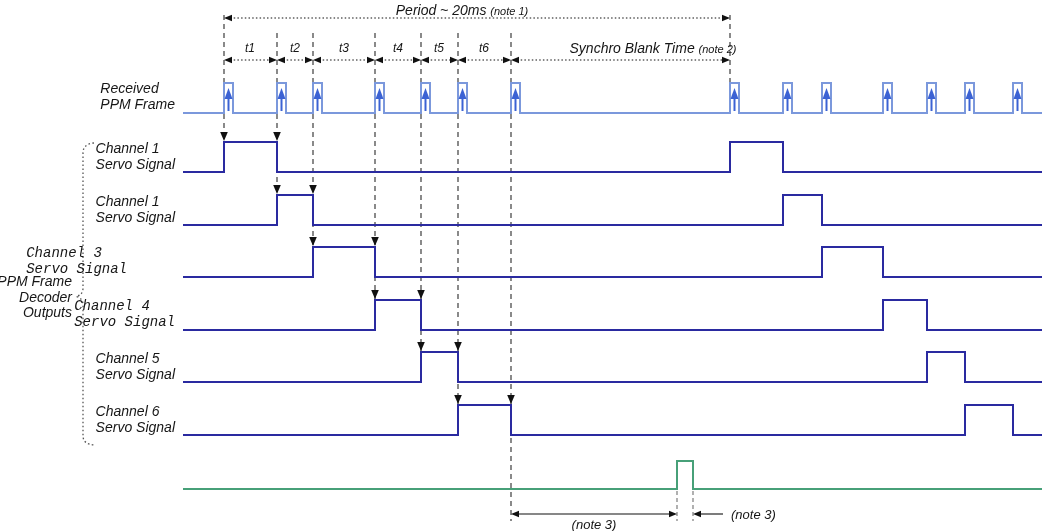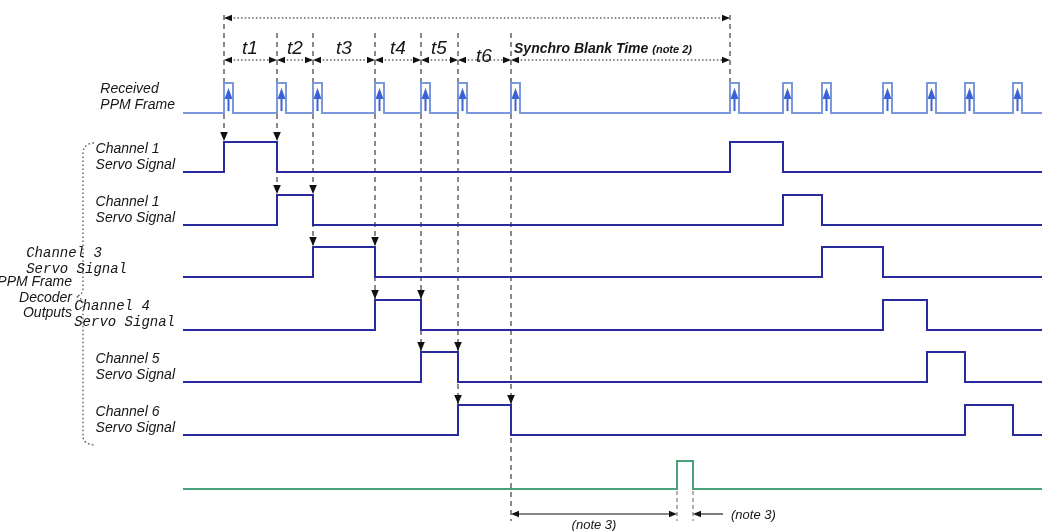--- a/index.html
+++ b/index.html
@@ -2,21 +2,21 @@
 <html><head>
 <meta charset="utf-8">
 <style>
   html,body{margin:0;padding:0;background:#ffffff;}
   #stage{position:relative;width:1042px;height:531px;background:#ffffff;overflow:hidden;
          font-family:"Liberation Sans","DejaVu Sans",sans-serif;color:#161616;}
   svg{position:absolute;left:0;top:0;}
   .lbl{position:absolute;font-style:italic;line-height:16px;white-space:nowrap;}
   .sig-lbl{font-size:14px;}
   .dim-lbl{font-size:14px;text-align:center;}
-  .t-lbl{font-size:19px;text-align:center;width:44px;margin-left:-22px;}
+  .t-lbl{font-size:12px;text-align:center;width:44px;margin-left:-22px;}
   .note{font-size:11px;}
   .note-lbl{font-size:13px;}
   .brace-lbl{font-size:14px;text-align:right;line-height:15.5px;}
   .center-anchor{transform:translateX(-50%);}
 </style>
 </head>
 <body>
 
 <div id="stage">
 
@@ -104,29 +104,33 @@
       <path d="M 1013.5 99 L 1021.5 99 L 1017.5 88 Z" fill="#3b62d4"></path>
       <path d="M 183 172 L 224 172 L 224 142 L 277 142 L 277 172 L 730 172 L 730 142 L 783 142 L 783 172 L 1042 172" fill="none" stroke="#2a2aa0" stroke-width="2"></path>
       <path d="M 183 225 L 277 225 L 277 195 L 313 195 L 313 225 L 783 225 L 783 195 L 822 195 L 822 225 L 1042 225" fill="none" stroke="#2a2aa0" stroke-width="2"></path>
       <path d="M 183 277 L 313 277 L 313 247 L 375 247 L 375 277 L 822 277 L 822 247 L 883 247 L 883 277 L 1042 277" fill="none" stroke="#2a2aa0" stroke-width="2"></path>
       <path d="M 183 330 L 375 330 L 375 300 L 421 300 L 421 330 L 883 330 L 883 300 L 927 300 L 927 330 L 1042 330" fill="none" stroke="#2a2aa0" stroke-width="2"></path>
       <path d="M 183 382 L 421 382 L 421 352 L 458 352 L 458 382 L 927 382 L 927 352 L 965 352 L 965 382 L 1042 382" fill="none" stroke="#2a2aa0" stroke-width="2"></path>
       <path d="M 183 435 L 458 435 L 458 405 L 511 405 L 511 435 L 965 435 L 965 405 L 1013 405 L 1013 435 L 1042 435" fill="none" stroke="#2a2aa0" stroke-width="2"></path>
       <path d="M 183 489 L 677 489 L 677 461 L 693 461 L 693 489 L 1042 489" fill="none" stroke="#47a078" stroke-width="2"></path>
     </svg>
 
+  <div class="lbl dim-lbl center-anchor" style="left:462px;top:2px;">
+    <span>Period ~ 20ms</span>
+    <span class="note">(note 1)</span>
+  </div>
 
   <div class="lbl t-lbl" style="left:250px;top:40px;">t1</div>
   <div class="lbl t-lbl" style="left:295px;top:40px;">t2</div>
   <div class="lbl t-lbl" style="left:344px;top:40px;">t3</div>
   <div class="lbl t-lbl" style="left:398px;top:40px;">t4</div>
   <div class="lbl t-lbl" style="left:439px;top:40px;">t5</div>
-  <div class="lbl t-lbl" style="left:484px;top:40px;margin-top:8px;">t6</div>
+  <div class="lbl t-lbl" style="left:484px;top:40px;">t6</div>
 
-  <div class="lbl dim-lbl center-anchor" style="left:603px;top:40px;font-weight:bold;">
+  <div class="lbl dim-lbl center-anchor" style="left:653px;top:40px;">
     <span>Synchro Blank Time</span>
     <span class="note">(note 2)</span>
   </div>
 
   <div class="lbl sig-lbl" style="right:867px;top:80px;">
     <div>Received</div>
     <div>PPM Frame</div>
   </div>
 
   <div class="lbl sig-lbl" style="right:867px;top:140px;">

